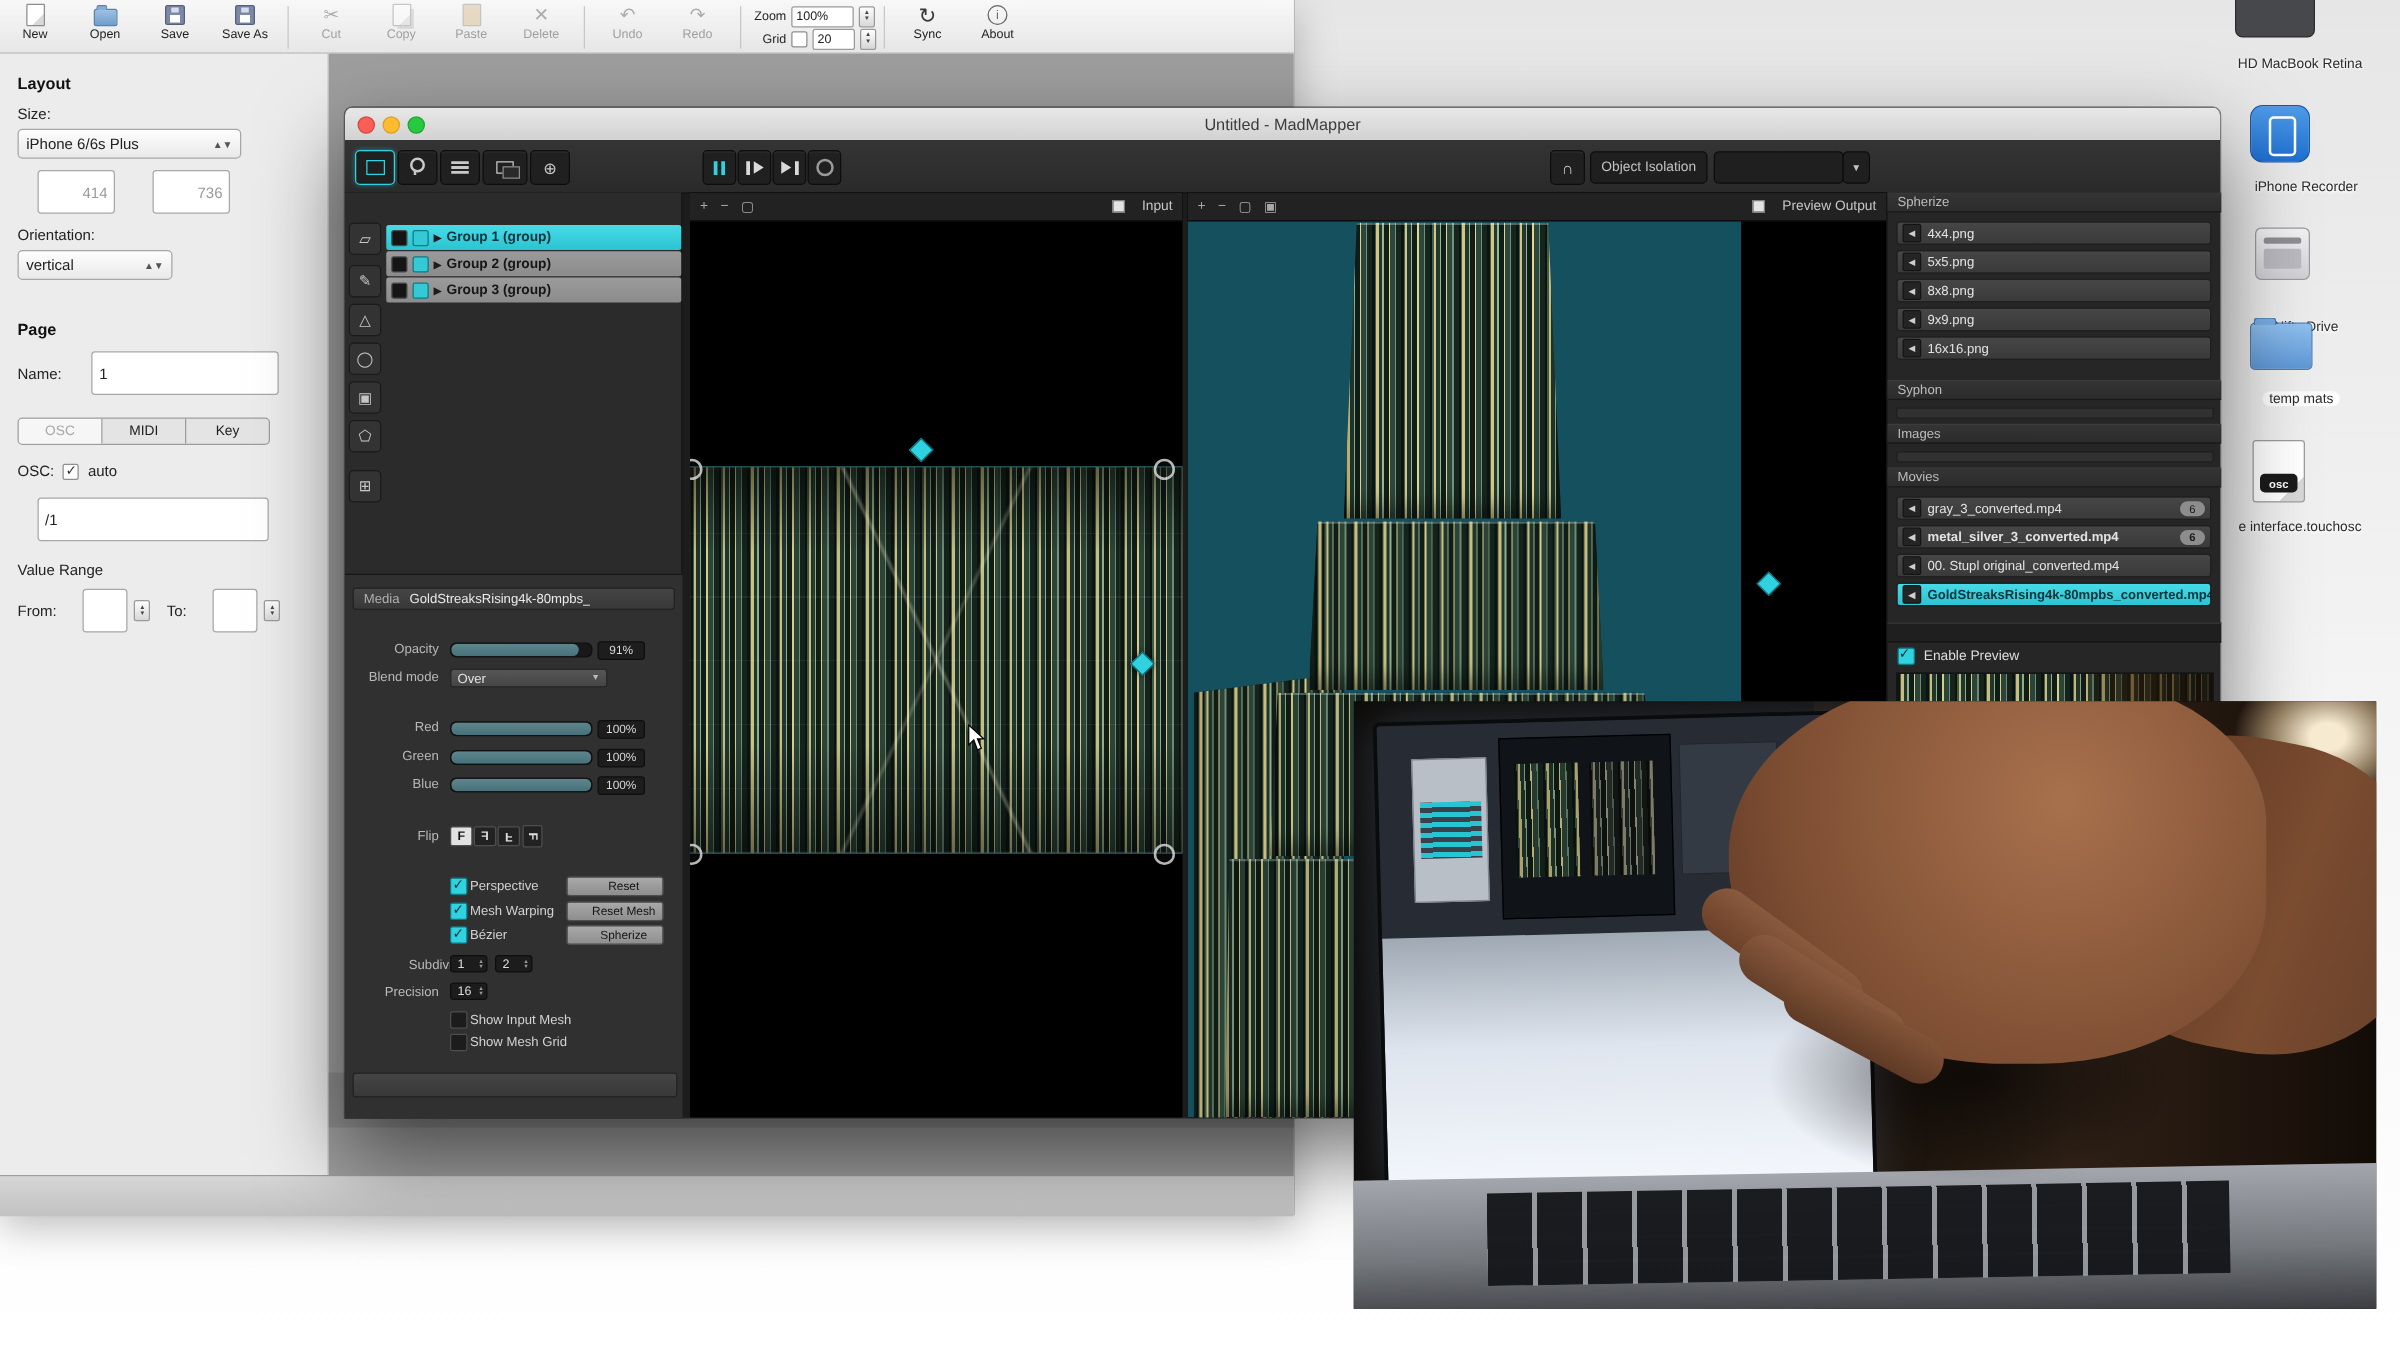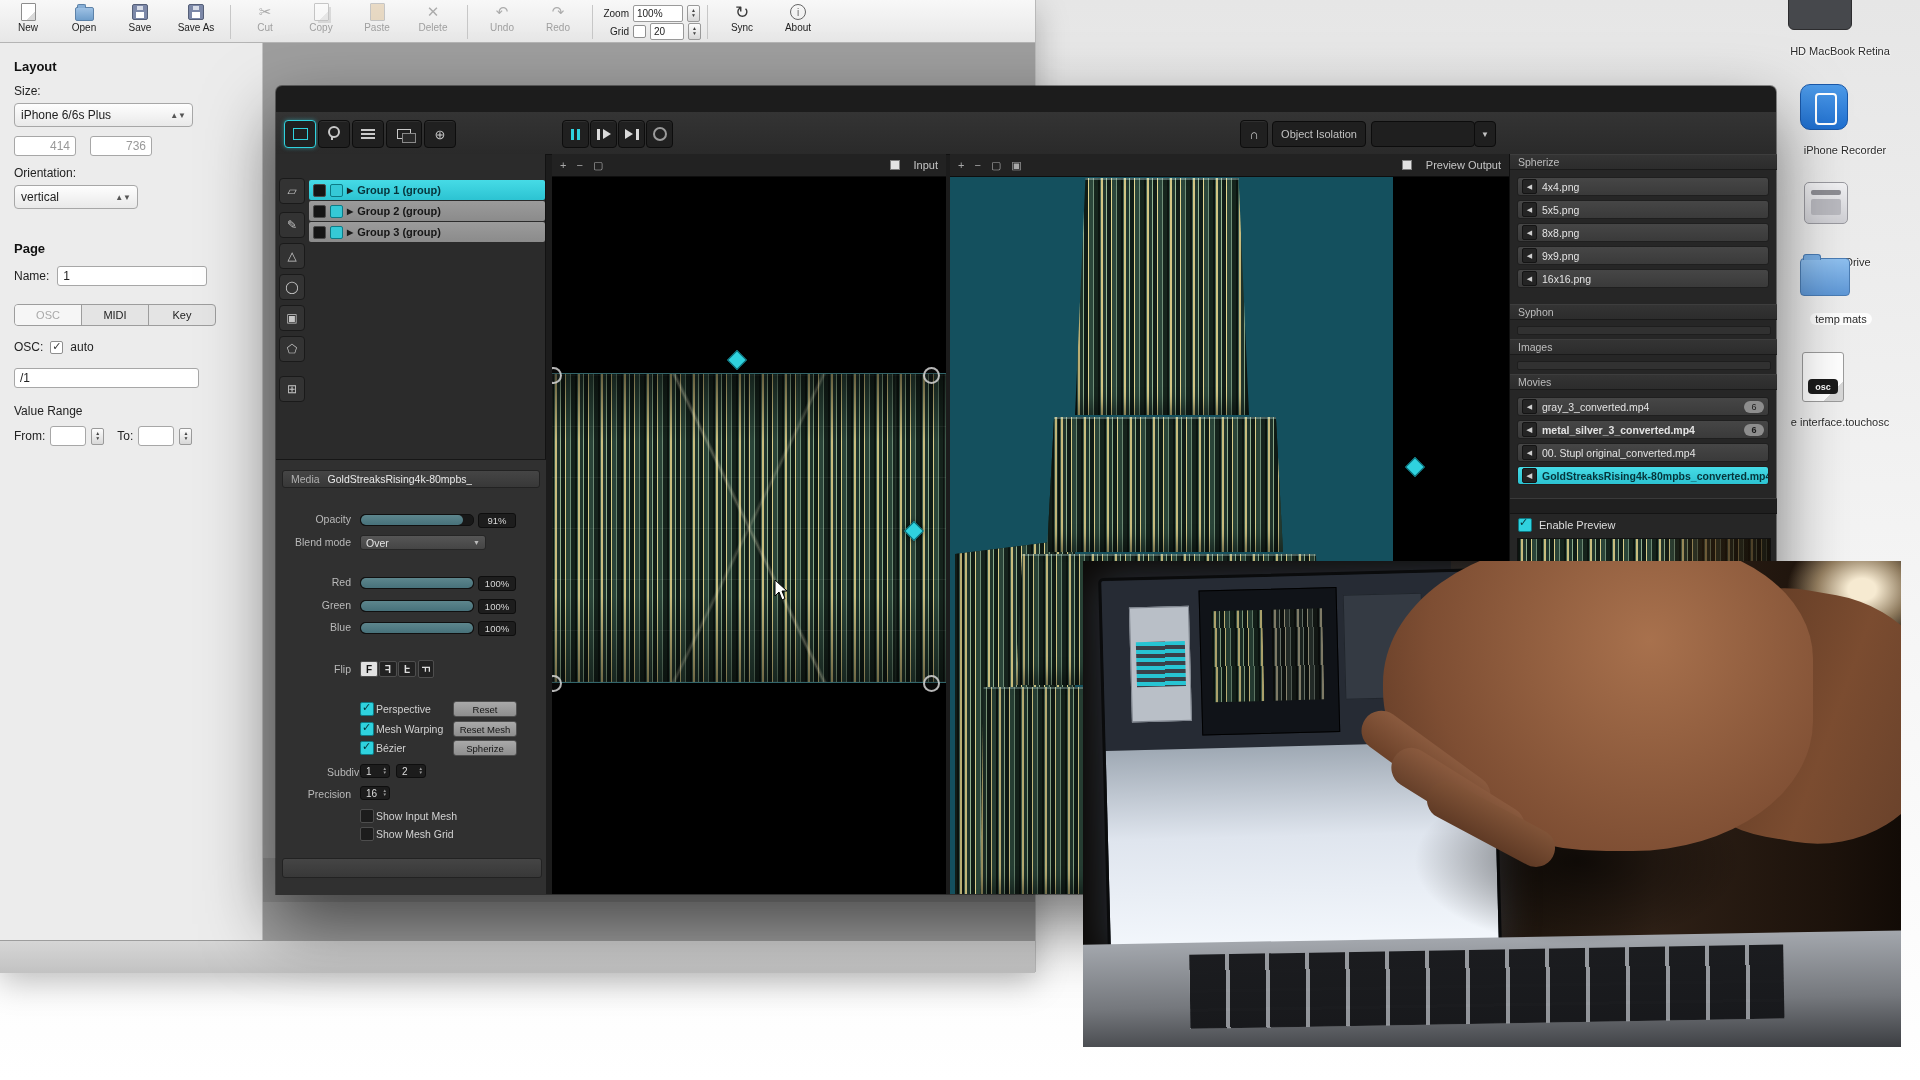--- a/index.html
+++ b/index.html
@@ -29,21 +29,21 @@
   .ed-mini-row .lbl{font-size:10px;color:#222;width:30px;text-align:right;}
   .combo{height:15px;background:#fff;border:1px solid #9a9a9a;border-radius:2px;font-size:10px;color:#222;display:flex;align-items:center;padding:0 3px;}
   .stepper{width:11px;height:15px;background:linear-gradient(#fdfdfd,#d8d8d8);border:1px solid #9a9a9a;border-radius:2px;display:flex;flex-direction:column;align-items:center;justify-content:center;font-size:5px;color:#444;line-height:5px;}
   .cb{width:11px;height:11px;background:#fff;border:1px solid #8f8f8f;border-radius:2px;position:relative;display:inline-block;}
   .cb.checked:after{content:"✓";position:absolute;left:1px;top:-2px;font-size:11px;color:#333;}
   #ed-sidebar{left:0;top:43px;width:263px;height:897px;background:#ececec;border-right:1px solid #c3c3c3;box-sizing:border-box;padding:12px 14px;font-size:12px;color:#222;}
   .sb-h{font-size:13px;font-weight:bold;color:#111;margin:4px 0 10px 0;}
   .sb-lbl{margin:10px 0 5px 0;}
   .select{height:22px;background:linear-gradient(#fefefe,#e9e9e9);border:1px solid #a7a7a7;border-radius:4px;display:flex;align-items:center;justify-content:space-between;padding:0 6px;font-size:12px;color:#222;}
   .select .arr{font-size:8px;color:#555;}
-  .tfield{height:20px;background:#fff;border:1px solid #a7a7a7;border-radius:3px;font-size:12px;color:#222;padding:0 5px;box-sizing:border-box;font-family:"Liberation Sans",sans-serif;}
+  .tfield{height:35px;background:#fff;border:1px solid #a7a7a7;border-radius:3px;font-size:12px;color:#222;padding:0 5px;box-sizing:border-box;font-family:"Liberation Sans",sans-serif;margin-left:16px;}
   .tfield.dim{color:#999;}
   .seg{display:flex;height:20px;border:1px solid #9d9d9d;border-radius:4px;overflow:hidden;background:#e4e4e4;}
   .seg div{flex:1;display:flex;align-items:center;justify-content:center;font-size:11px;color:#222;border-right:1px solid #9d9d9d;}
   .seg div:last-child{border-right:none;}
   .seg div.sel{background:#f6f6f6;color:#a9a9a9;}
   #ed-canvas{left:263px;top:43px;width:772px;height:897px;background:#9e9e9e;}
   #ed-canvas .band{position:absolute;left:0;right:0;bottom:38px;height:44px;background:#8e8e8e;}
   #ed-footer{left:0;top:940px;width:1035px;height:32px;background:linear-gradient(#d6d6d6,#c2c2c2);border-top:1px solid #9d9d9d;}
   
   #mm{left:276px;top:86px;width:1500px;height:808px;background:#1c1c1c;border-radius:6px 6px 0 0;box-shadow:0 30px 70px rgba(0,0,0,.55),0 0 0 1px rgba(0,0,0,.4);}
@@ -78,21 +78,21 @@
   .plbl2{position:absolute;left:100px;font-size:10.5px;color:#d2d2d2;top:3px;white-space:nowrap;}
   .slider{position:absolute;left:84px;top:4px;width:112px;height:10px;background:#181818;border-radius:5px;overflow:hidden;border:1px solid #101010;}
   .sfill{height:100%;background:linear-gradient(#5d868d,#47717a);border-radius:5px;}
   .vchip{position:absolute;left:202px;top:3px;width:36px;height:13px;background:#1d1d1d;border:1px solid #0e0e0e;border-radius:3px;color:#d8d8d8;font-size:9.5px;display:flex;align-items:center;justify-content:center;}
   .mmsel{position:absolute;left:84px;top:2px;width:126px;height:15px;background:linear-gradient(#565656,#454545);border:1px solid #262626;border-radius:3px;color:#e2e2e2;font-size:10.5px;display:flex;align-items:center;justify-content:space-between;padding:0 5px;box-sizing:border-box;}
   .mmsel .arr{font-size:7px;color:#bbb;}
   .mmcb{position:absolute;left:84px;top:2px;width:12px;height:12px;background:#2fd2de;border:1px solid #0d7a85;border-radius:2px;}
   .mmcb:after{content:"✓";position:absolute;left:1px;top:-2px;font-size:11px;color:#073137;}
   .mmcb.off{background:#1c1c1c;border:1px solid #4d4d4d;}
   .mmcb.off:after{content:"";}
-  .mmbtn{position:absolute;left:177px;top:1px;width:62px;height:14px;background:linear-gradient(#a9a9a9,#8e8e8e);border:1px solid #4e4e4e;border-radius:3px;color:#141414;font-size:9.5px;display:flex;align-items:center;justify-content:center;}
+  .mmbtn{position:absolute;left:177px;top:1px;width:62px;height:14px;background:linear-gradient(#a9a9a9,#8e8e8e);border:1px solid #4e4e4e;border-radius:3px;color:#141414;font-size:9.5px;display:flex;align-items:center;justify-content:center;padding-left:14px;}
   .spin{position:absolute;top:1px;width:30px;height:14px;background:#1c1c1c;border:1px solid #0e0e0e;border-radius:3px;color:#ddd;font-size:10px;display:flex;align-items:center;justify-content:space-between;padding:0 2px 0 5px;box-sizing:border-box;}
   .spin .st{display:flex;flex-direction:column;font-size:4.5px;color:#999;line-height:4.5px;}
   .fchip{position:absolute;top:1px;width:16px;height:14px;border-radius:2px;background:#222;border:1px solid #4e4e4e;color:#ddd;font-size:10px;font-weight:bold;display:flex;align-items:center;justify-content:center;}
   .fchip.on{background:#e2e2e2;color:#141414;}
   
   .vhead{position:absolute;left:0;top:0;right:0;height:23px;background:#222;border-bottom:1px solid #0e0e0e;display:flex;align-items:center;padding:0 8px;box-sizing:border-box;gap:10px;}
   .vhead .vic{font-size:11px;color:#a9a9a9;}
   .vhead .sq{width:8px;height:8px;background:#e3e3e3;border:1px solid #7e7e7e;margin-left:auto;}
   .vhead .vlabel{font-size:11px;color:#c6c6c6;margin-left:4px;}
   #mm-input{left:276px;top:68px;width:394px;height:740px;background:#000;overflow:hidden;}
@@ -294,20 +294,26 @@
     </div>
 
     <div id="ed-canvas" class="ab">
       <div class="band"></div>
     </div>
     <div id="ed-footer" class="ab"></div>
   </div>
 
   <div id="mm" class="ab">
 
+    <div id="mm-titlebar" class="ab">
+      <div class="tl ab" style="left:10px;background:#f95f57;border:1px solid #d6453e;"></div>
+      <div class="tl ab" style="left:30px;background:#fdbc2e;border:1px solid #dba022;"></div>
+      <div class="tl ab" style="left:50px;background:#28c840;border:1px solid #1ba630;"></div>
+      <div id="mm-title" class="ab">Untitled - MadMapper</div>
+    </div>
 
     <div id="mm-toolbar" class="ab">
       <div class="mm-tbtn ab" style="left:8px;width:30px;border-color:#2fd2de;box-shadow:0 0 4px rgba(47,210,222,.5);">
           <span class="qicon"></span>
         </div>
       <div class="mm-tbtn ab" style="left:42px;width:30px;">
           <span class="lampicon"></span>
         </div>
       <div class="mm-tbtn ab" style="left:76px;width:30px;">
           <span class="listicon"></span>

